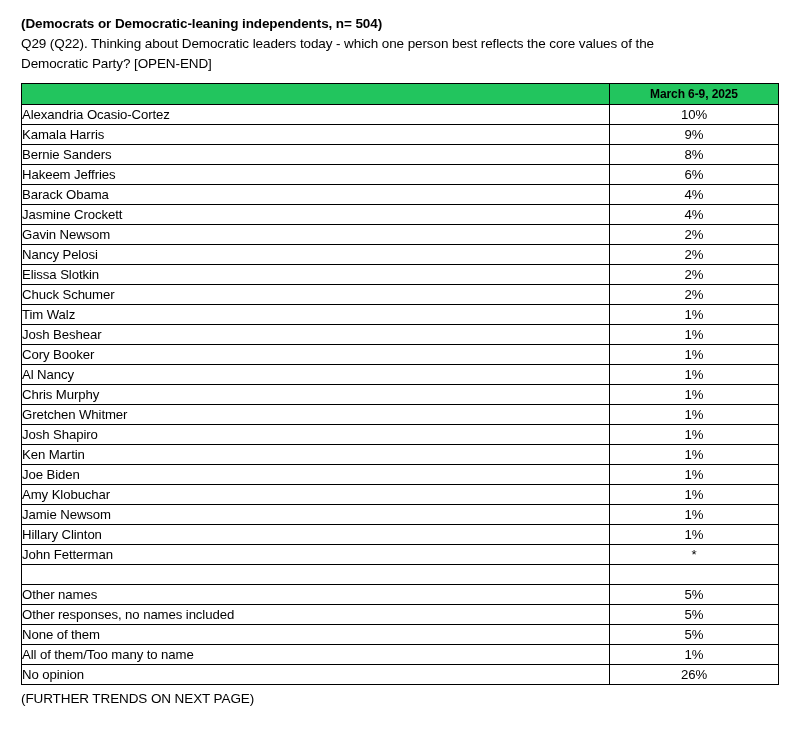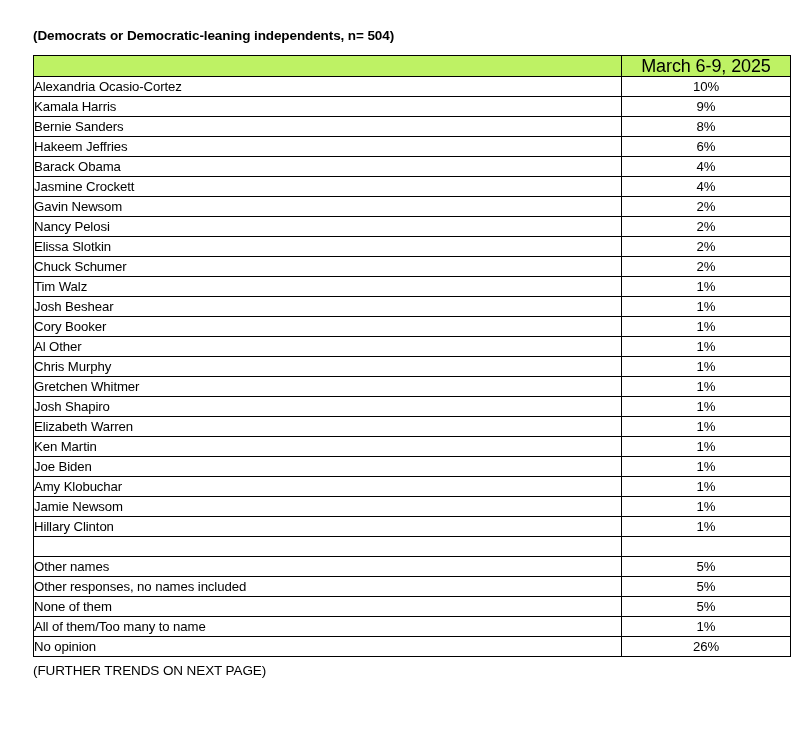--- a/index.html
+++ b/index.html
@@ -12,21 +12,21 @@
     height: 750px;
     font-family: "Liberation Sans", sans-serif;
     color: #000000;
     -webkit-font-smoothing: antialiased;
   }
   .page {
     position: relative;
     width: 797px;
     height: 750px;
     box-sizing: border-box;
-    padding: 12px;
+    padding: 0;
     overflow: hidden;
   }
   .intro {
     padding: 14px 20px 0 21px;
   }
   .intro-subgroup {
     font-size: 13.5px;
     font-weight: bold;
     line-height: 20px;
     letter-spacing: -0.1px;
@@ -56,25 +56,25 @@
     border: 1px solid #000000;
     padding: 0;
     height: 19px;
     font-size: 13.2px;
     line-height: 19px;
     letter-spacing: -0.1px;
     vertical-align: middle;
     overflow: hidden;
   }
   table.poll thead th {
-    background: #bef264;
+    background: #22c55e;
     height: 20px;
     line-height: 20px;
-    font-weight: normal;
-    font-size: 18px;
+    font-weight: bold;
+    font-size: 12px;
   }
   th.head-blank {
     background: #c9c9c9;
   }
   th.head-period {
     text-align: center;
   }
   td.name-cell {
     text-align: left;
     padding-left: 7px;
@@ -94,20 +94,21 @@
     white-space: nowrap;
   }
 </style>
 </head>
 <body>
 
 <div class="page">
 
   <div class="intro">
     <div class="intro-subgroup">(Democrats or Democratic-leaning independents, n= 504)</div>
+    <div class="intro-question">Q29 (Q22). Thinking about Democratic leaders today - which one person best reflects the core values of the Democratic Party? [OPEN-END]</div>
   </div>
 
   <div class="table-wrap">
     <table class="poll">
       <colgroup>
         <col class="label-col">
         <col class="value-col">
       </colgroup>
       <thead>
         <tr>
@@ -162,58 +163,58 @@
           </tr>
           <tr>
             <td class="name-cell">Josh Beshear</td>
             <td class="value-cell">1%</td>
           </tr>
           <tr>
             <td class="name-cell">Cory Booker</td>
             <td class="value-cell">1%</td>
           </tr>
           <tr>
-            <td class="name-cell">Al Other</td>
+            <td class="name-cell">Al Nancy</td>
             <td class="value-cell">1%</td>
           </tr>
           <tr>
             <td class="name-cell">Chris Murphy</td>
             <td class="value-cell">1%</td>
           </tr>
           <tr>
             <td class="name-cell">Gretchen Whitmer</td>
             <td class="value-cell">1%</td>
           </tr>
           <tr>
             <td class="name-cell">Josh Shapiro</td>
             <td class="value-cell">1%</td>
           </tr>
           <tr>
-            <td class="name-cell">Elizabeth Warren</td>
-            <td class="value-cell">1%</td>
-          </tr>
-          <tr>
             <td class="name-cell">Ken Martin</td>
             <td class="value-cell">1%</td>
           </tr>
           <tr>
             <td class="name-cell">Joe Biden</td>
             <td class="value-cell">1%</td>
           </tr>
           <tr>
             <td class="name-cell">Amy Klobuchar</td>
             <td class="value-cell">1%</td>
           </tr>
           <tr>
             <td class="name-cell">Jamie Newsom</td>
             <td class="value-cell">1%</td>
           </tr>
           <tr>
             <td class="name-cell">Hillary Clinton</td>
             <td class="value-cell">1%</td>
+          </tr>
+          <tr>
+            <td class="name-cell">John Fetterman</td>
+            <td class="value-cell">*</td>
           </tr>
           <tr class="spacer-row">
             <td class="name-cell"></td>
             <td class="value-cell"></td>
           </tr>
           <tr>
             <td class="name-cell">Other names</td>
             <td class="value-cell">5%</td>
           </tr>
           <tr>

